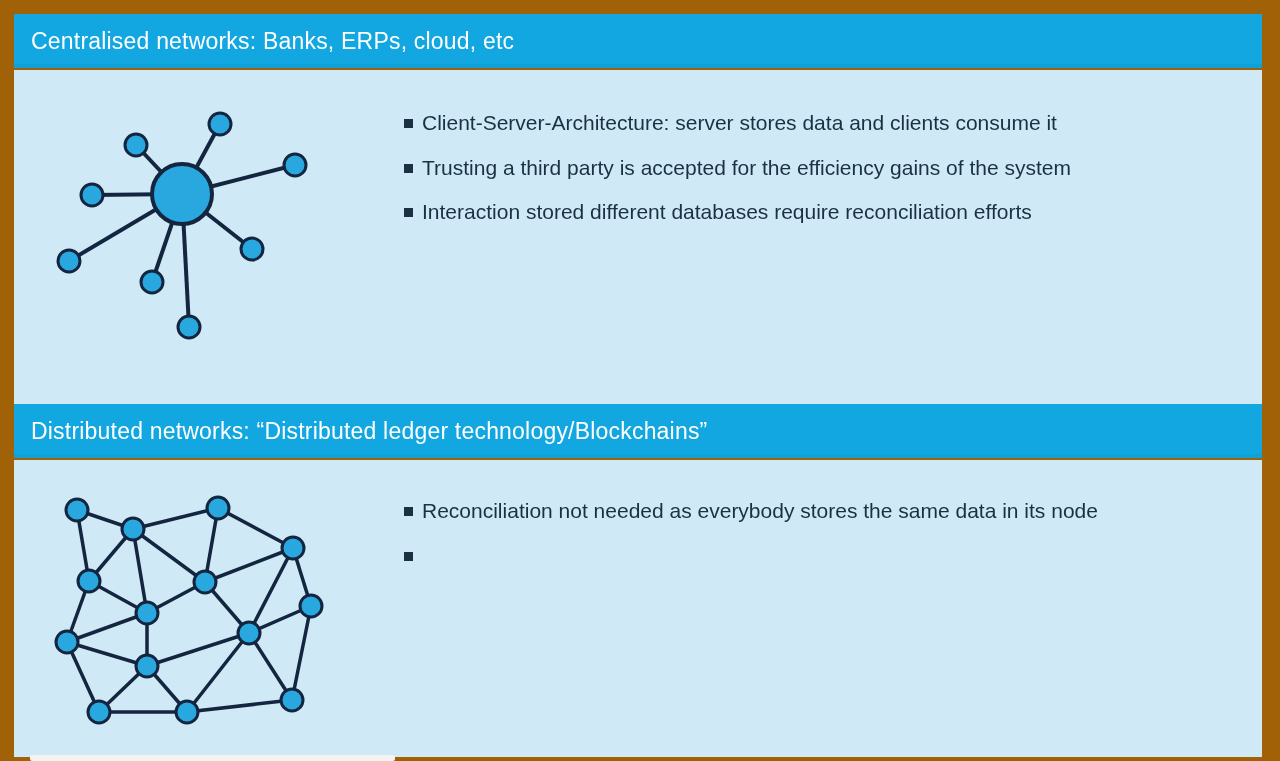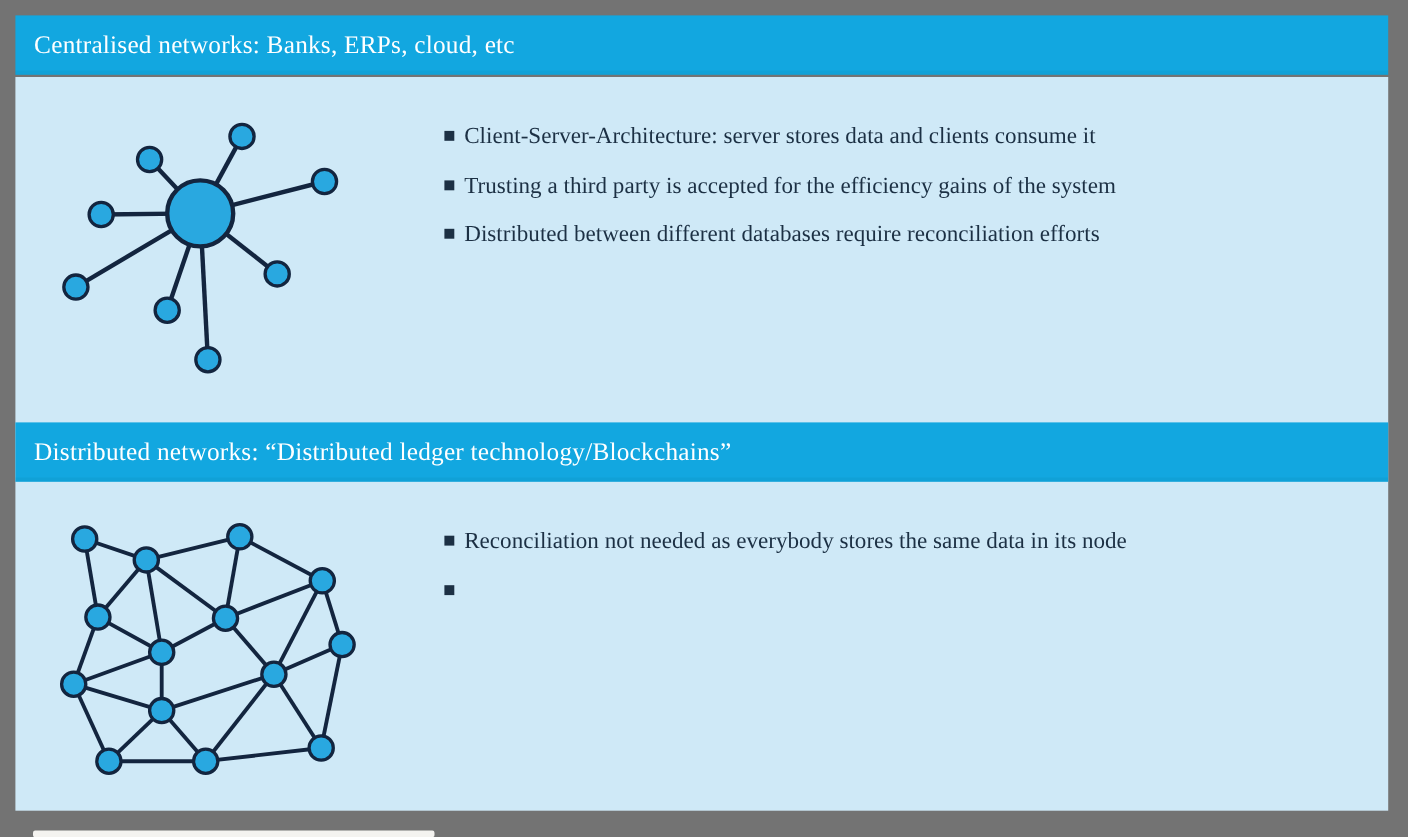--- a/index.html
+++ b/index.html
@@ -1,42 +1,42 @@
 <!DOCTYPE html>
 <html><head>
 <meta charset="utf-8">
 <style>
   html, body { margin: 0; padding: 0; background: #ffffff; }
   .page {
     position: relative;
     width: 1280px;
     height: 761px;
-    background: #737373;
-    font-family: Liberation Serif, serif;
+    background: #a16207;
+    font-family: Liberation Sans, sans-serif;
     overflow: hidden;
   }
   .panel { position: absolute; left: 14px; width: 1248px; }
   .panel-header {
     height: 54px;
     background: #12a7e0;
     color: #ffffff;
     font-size: 23px;
     line-height: 54px;
     padding-left: 17px;
     letter-spacing: 0.2px;
     box-shadow: inset 0 -4px 0 rgba(0,60,90,0.06);
   }
   .panel-body {
     position: relative;
     margin-top: 2px;
     background: #cfe9f7;
   }
   #panel-centralised { top: 14px; }
   #panel-centralised .panel-body { height: 370px; }
-  #panel-distributed { top: 384px; }
+  #panel-distributed { top: 404px; }
   #panel-distributed .panel-body { height: 297px; }
 
   .diagram { position: absolute; left: 0; top: 0; }
 
   .bullets {
     position: absolute;
     left: 390px;
     margin: 0;
     padding: 0;
     list-style: none;
@@ -100,21 +100,21 @@
         <li>
           <span class="bullet-square"></span>
           <span>Client-Server-Architecture: server stores data and clients consume it</span>
         </li>
         <li>
           <span class="bullet-square"></span>
           <span>Trusting a third party is accepted for the efficiency gains of the system</span>
         </li>
         <li>
           <span class="bullet-square"></span>
-          <span>Distributed between different databases require reconciliation efforts</span>
+          <span>Interaction stored different databases require reconciliation efforts</span>
         </li>
       </ul>
     </div>
   </section>
 
   <section class="panel" id="panel-distributed">
     <header class="panel-header">Distributed networks: “Distributed ledger technology/Blockchains”</header>
     <div class="panel-body">
       <svg class="diagram" width="340" height="297" viewBox="0 0 340 297">
           <line x1="63" y1="50" x2="119" y2="69" stroke="#13253f" stroke-width="3.5"></line>

